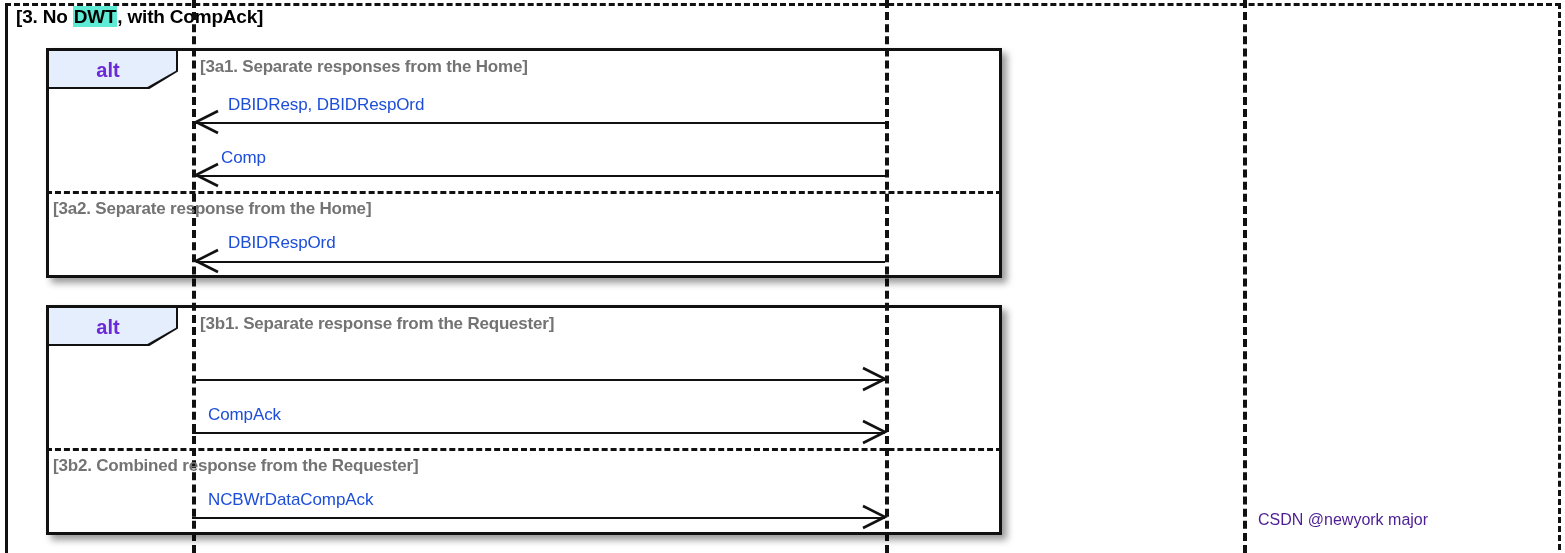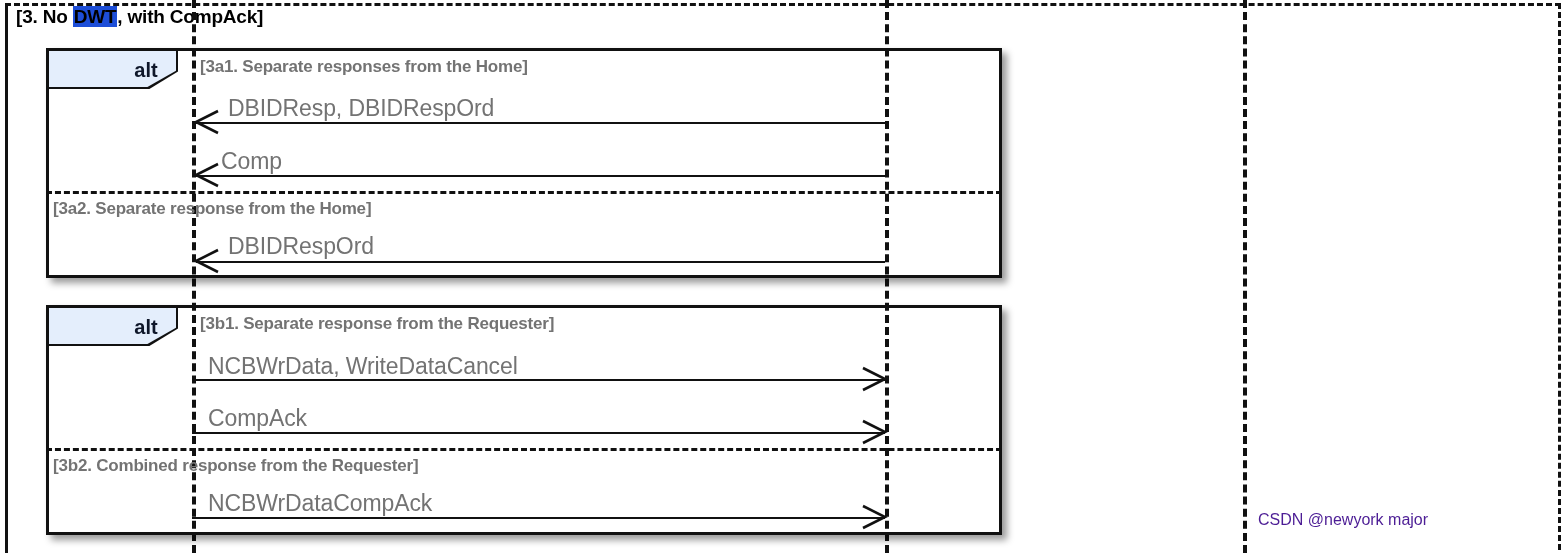--- a/index.html
+++ b/index.html
@@ -35,21 +35,21 @@
     position: absolute;
     left: 16px;
     top: 6px;
     font-size: 19px;
     font-weight: bold;
     color: #000000;
     white-space: nowrap;
     letter-spacing: -0.2px;
   }
   .outer-title .hl {
-    background: #1d4ed8;
+    background: #5eead4;
     padding: 0 1px;
   }
 
   
   .lifeline {
     position: absolute;
     top: 0;
     width: 0;
     height: 553px;
     border-left: 4px dashed #111111;
@@ -86,23 +86,22 @@
   .alt-label {
     position: absolute;
     left: 0;
     top: 0;
     width: 118px;
     height: 48px;
     line-height: 38px;
     text-align: center;
     font-size: 20px;
     font-weight: bold;
-    color: #0f172a;
+    color: #6d28d9;
     z-index: 2;
-    margin-left: 38px;
   }
 
   
   .guard {
     position: absolute;
     font-size: 17px;
     font-weight: bold;
     color: #737373;
     white-space: nowrap;
     letter-spacing: -0.2px;
@@ -116,22 +115,22 @@
   }
 
   
   .msg-line {
     position: absolute;
     height: 0;
     border-top: 2.5px solid #111111;
   }
   .msg-label {
     position: absolute;
-    font-size: 23px;
-    color: #737373;
+    font-size: 17px;
+    color: #1d4ed8;
     white-space: nowrap;
     letter-spacing: -0.1px;
   }
   .arrow-head {
     position: absolute;
     width: 0;
     height: 0;
   }
   .arrow-head svg { display: block; overflow: visible; }
 
@@ -198,21 +197,20 @@
   <div class="alt-box" style="left:46px; top:305px; width:956px; height:230px;">
     <div class="alt-tab-border"></div>
     <div class="alt-tab-fill"></div>
     <div class="alt-label">alt</div>
   </div>
 
   <div class="operand-divider" style="left:46px; top:448px; width:956px;"></div>
 
   <div class="guard" style="left:200px; top:314px;">[3b1. Separate response from the Requester]</div>
 
-  <div class="msg-label" style="left:208px; top:353px;">NCBWrData, WriteDataCancel</div>
   <div class="msg-line" style="left:192px; top:379px; width:693px;"></div>
   <div class="arrow-head" style="left:885px; top:379px;">
     <svg width="26" height="26" viewBox="0 0 26 26">
       <polyline points="-22,-11 0,0 -22,11" fill="none" stroke="#111111" stroke-width="2.6"></polyline>
     </svg>
   </div>
 
   <div class="msg-label" style="left:208px; top:405px;">CompAck</div>
   <div class="msg-line" style="left:192px; top:432px; width:693px;"></div>
   <div class="arrow-head" style="left:885px; top:432px;">

